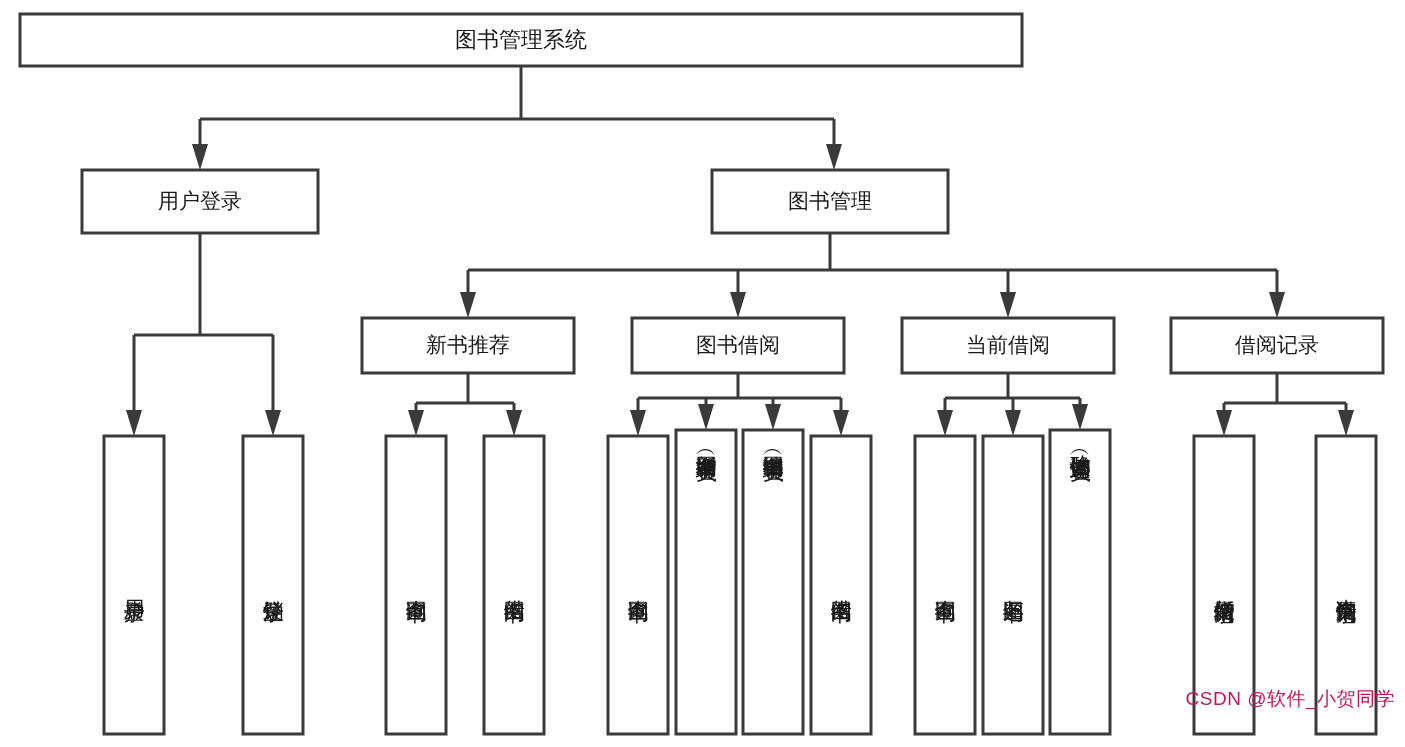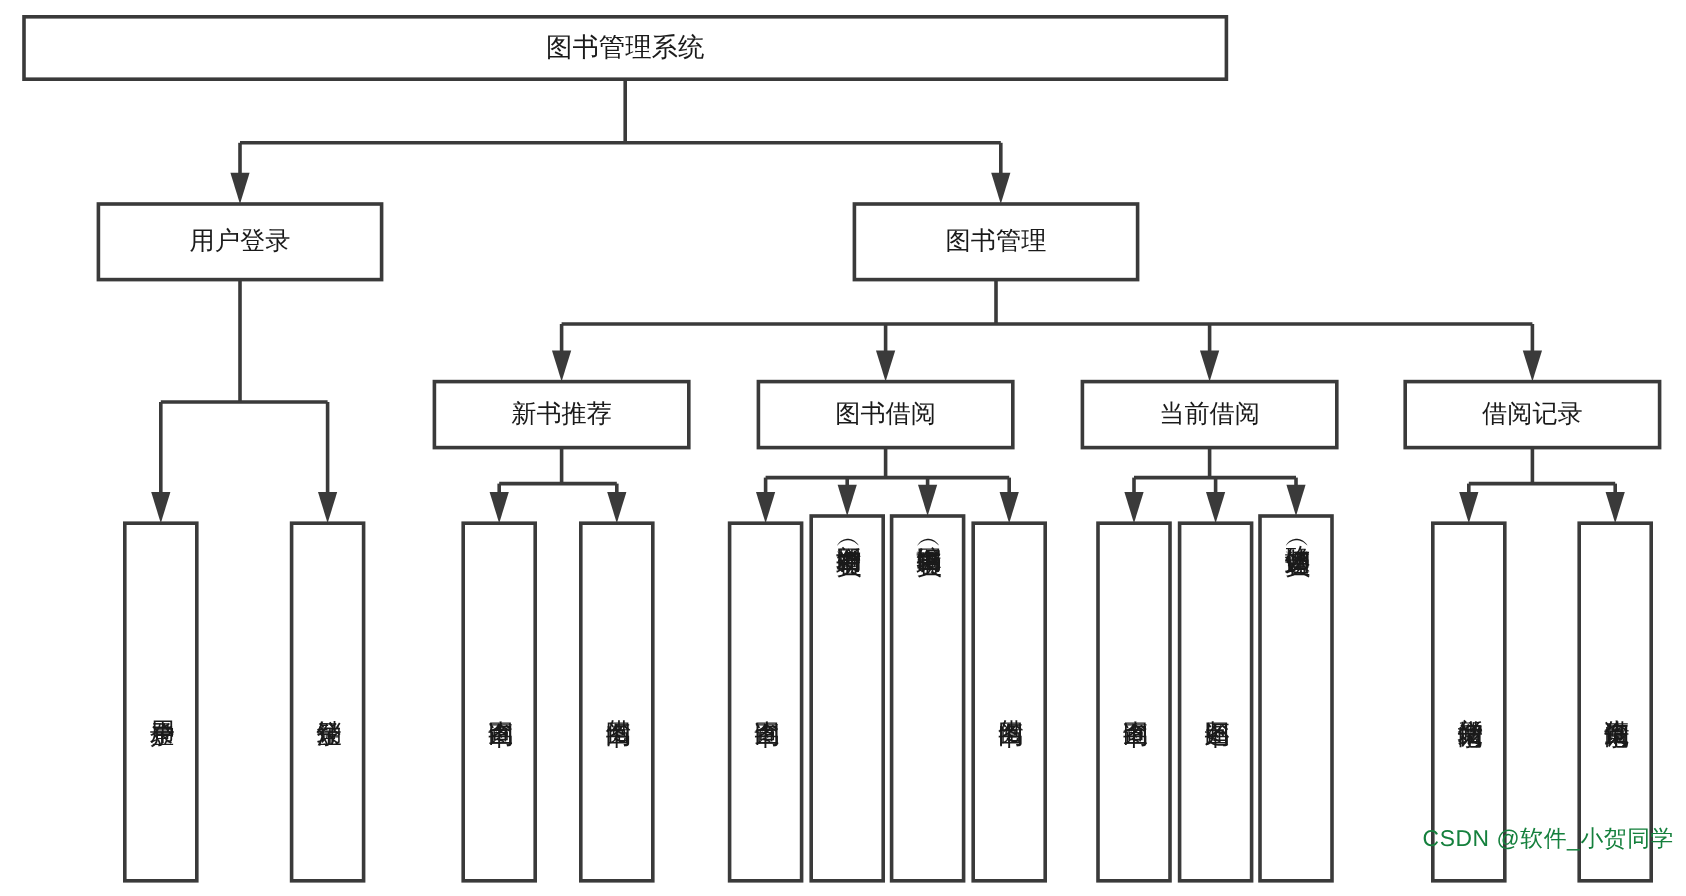--- a/index.html
+++ b/index.html
@@ -42,21 +42,21 @@
     color:#1a1a1a;
     white-space:nowrap;
     text-align:center;
   }
   .watermark{
     position:absolute;
     right:10px;
     bottom:4px;
     font-family:"Liberation Sans","DejaVu Sans",sans-serif;
     font-size:19px;
-    color:#15803d;
+    color:#be185d;
     letter-spacing:0.5px;
     user-select:none;
   }
 </style>
 </head>
 <body>
 
 <div id="stage">
 
   <svg id="diagram" viewBox="0 0 1405 747">

